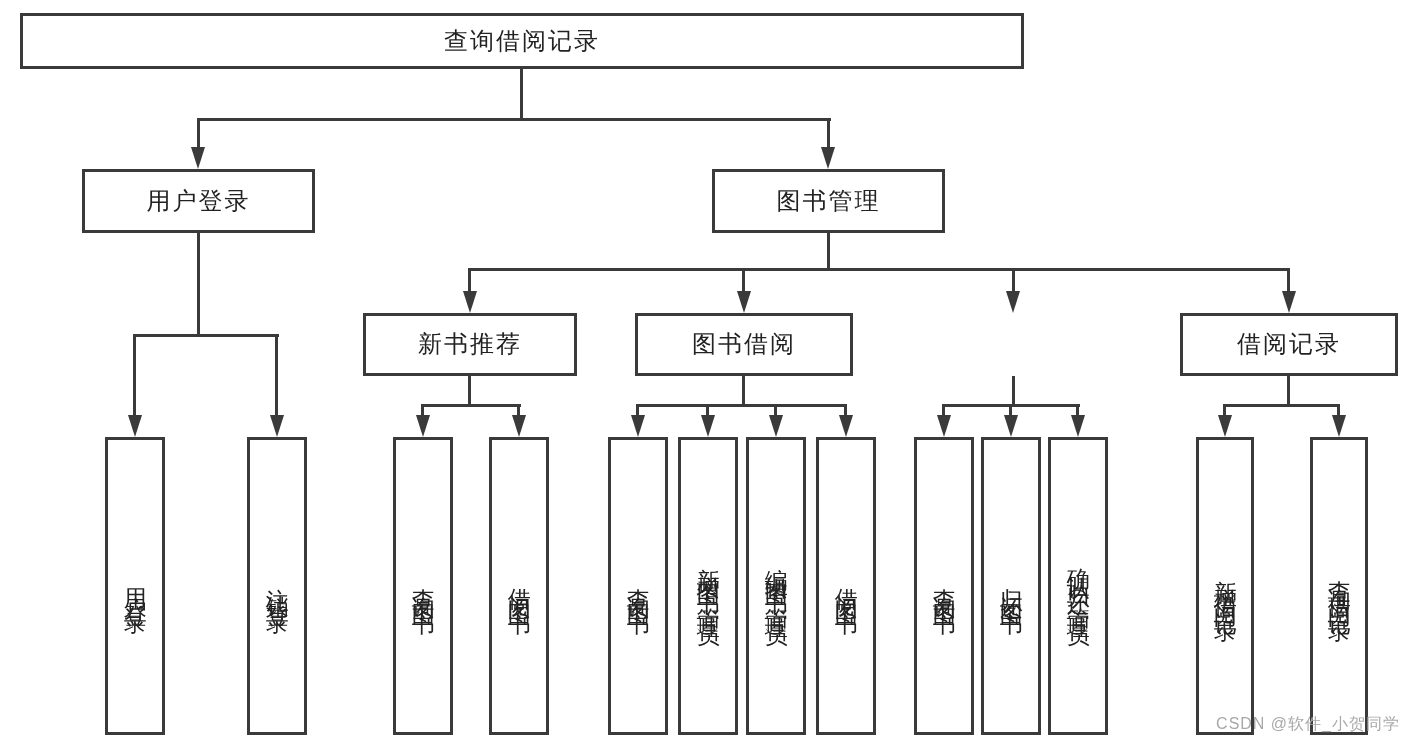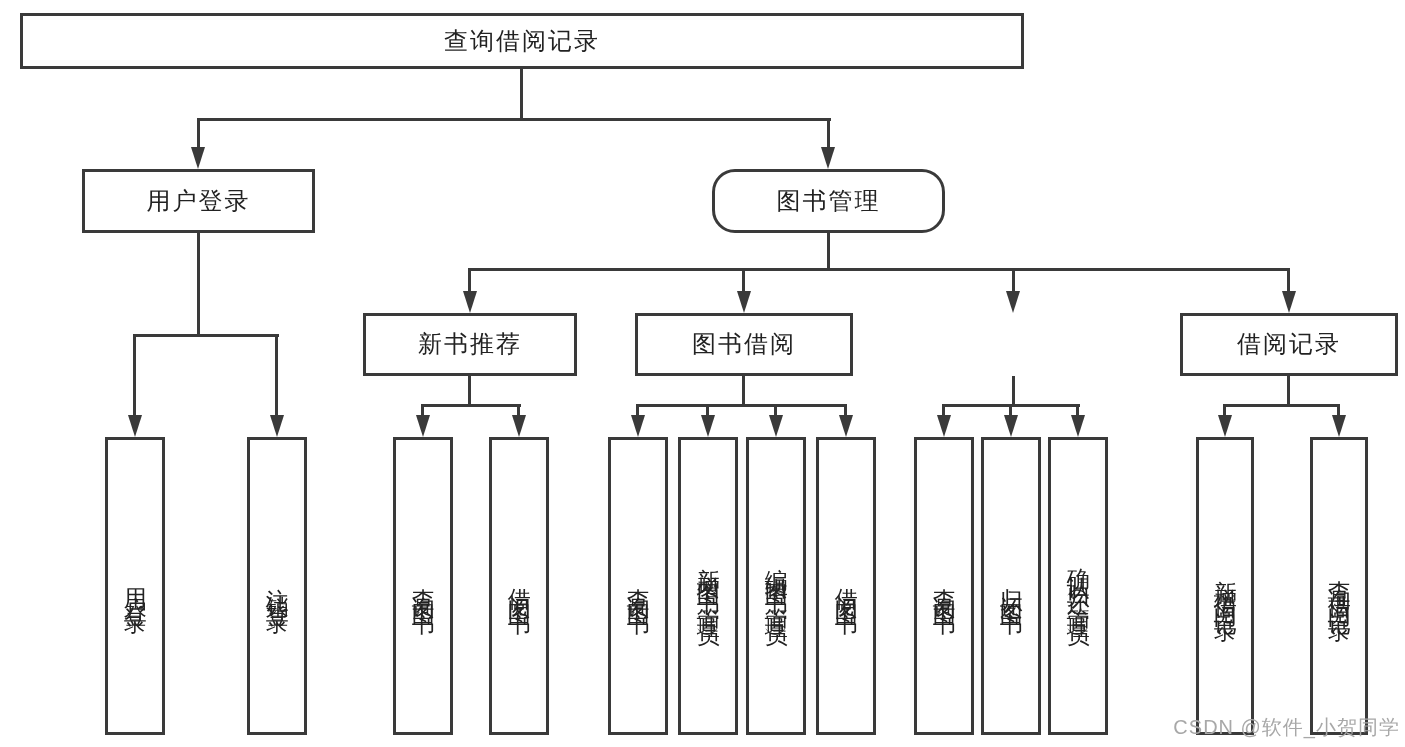--- a/index.html
+++ b/index.html
@@ -50,21 +50,21 @@
     position: absolute;
     width: 0; height: 0;
     border-left: 7px solid transparent;
     border-right: 7px solid transparent;
     border-top: 22px solid var(--line, #3a3a3a);
   }
   .watermark {
     position: absolute;
     right: 5px;
     top: 714px;
-    font-size: 20px;
+    font-size: 16px;
     letter-spacing: 1px;
     color: var(--watermark, #a8a8a8);
     white-space: nowrap;
   }
 </style>
 </head>
 <body>
 
 <div id="canvas">
 
@@ -124,21 +124,21 @@
 
   <div class="h" style="left:1223px; top:404px; width:117px;"></div>
   <div class="v" style="left:1223px; top:404px; height:13px;"></div>
   <div class="arrow" style="left:1218px; top:415px;"></div>
   <div class="v" style="left:1337px; top:404px; height:13px;"></div>
   <div class="arrow" style="left:1332px; top:415px;"></div>
 
   <div class="node" style="left:20px; top:13px; width:1004px; height:56px;">查询借阅记录</div>
 
   <div class="node" style="left:82px; top:169px; width:233px; height:64px;">用户登录</div>
-  <div class="node" style="left:712px; top:169px; width:233px; height:64px;border-radius:23px;">图书管理</div>
+  <div class="node" style="left:712px; top:169px; width:233px; height:64px;">图书管理</div>
 
   <div class="node" style="left:635px; top:313px; width:218px; height:63px;">图书借阅</div>
   <div class="node" style="left:363px; top:313px; width:214px; height:63px;">新书推荐</div>
   <div class="node" style="left:1180px; top:313px; width:218px; height:63px;">借阅记录</div>
 
   <div class="node vnode" style="left:105px; top:437px; width:60px; height:298px;">用户登录</div>
   <div class="node vnode" style="left:247px; top:437px; width:60px; height:298px;">注销登录</div>
 
   <div class="node vnode" style="left:393px; top:437px; width:60px; height:298px;">查询图书</div>
   <div class="node vnode" style="left:489px; top:437px; width:60px; height:298px;">借阅图书</div>

